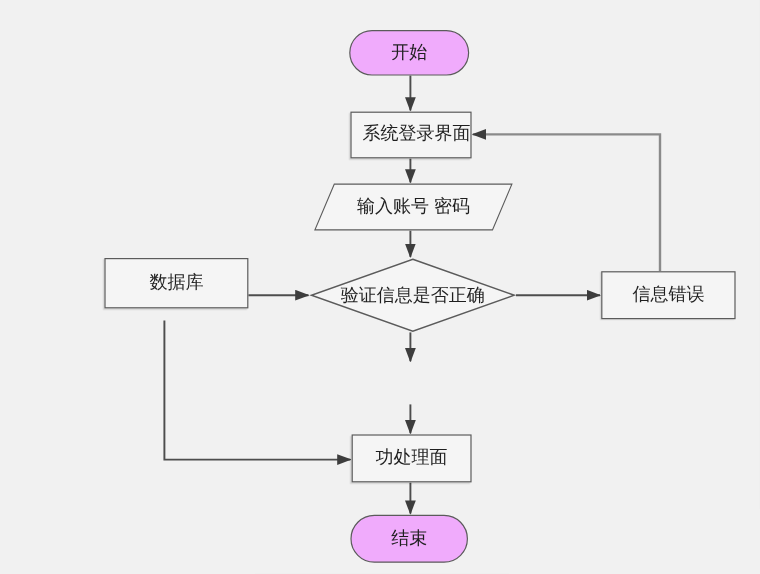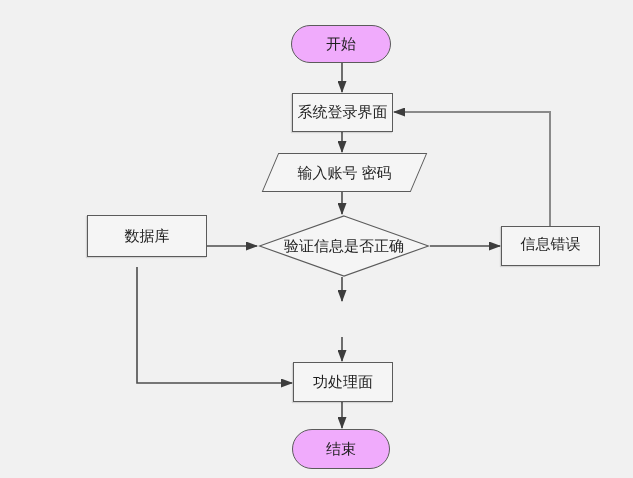--- a/index.html
+++ b/index.html
@@ -105,21 +105,21 @@
       <polyline points="137,267 137,383 292,383" marker-end="url(#arrow)"></polyline>
       <line x1="342" y1="402" x2="342" y2="428" marker-end="url(#arrow)"></line>
     </g>
     <polyline points="550,226 550,112 394,112" stroke="#8a8a8a" stroke-width="2" fill="none" marker-end="url(#arrow)"></polyline>
   </svg>
 
   <div class="node oval" style="left:291px; top:25px; width:100px; height:38px;">
     <span>开始</span>
   </div>
 
-  <div class="node rect" style="left:292px; top:93px; width:101px; height:39px;">
+  <div class="node rect" style="left:292px; top:93px; width:101px; height:39px;justify-content:flex-end;">
     <span>系统登录界面</span>
   </div>
 
   <div class="para-wrap" style="left:262px; top:153px; width:165px; height:39px;">
     <div class="para-bg"></div>
     <div class="para-text">
       <span>输入账号 密码</span>
     </div>
   </div>
 
@@ -127,21 +127,21 @@
     <svg width="172" height="62" viewBox="0 0 172 62">
       <polygon points="86,1 170.5,31 86,61 1.5,31" fill="#f5f5f5" stroke="#5b5b5b" stroke-width="1.2"></polygon>
     </svg>
     <div class="diamond-label">验证信息是否正确</div>
   </div>
 
   <div class="node rect" style="left:87px; top:215px; width:120px; height:42px;">
     <span>数据库</span>
   </div>
 
-  <div class="node rect" style="left:501px; top:226px; width:99px; height:40px;font-family:Liberation Mono, monospace;">
+  <div class="node rect" style="left:501px; top:226px; width:112px; height:40px;">
     <span>信息错误</span>
   </div>
 
 
   <div class="node oval" style="left:292px; top:429px; width:98px; height:40px;">
     <span>结束</span>
   </div>
 
   <div class="node rect" style="left:293px; top:362px; width:100px; height:40px;">
     <span>功处理面</span>

